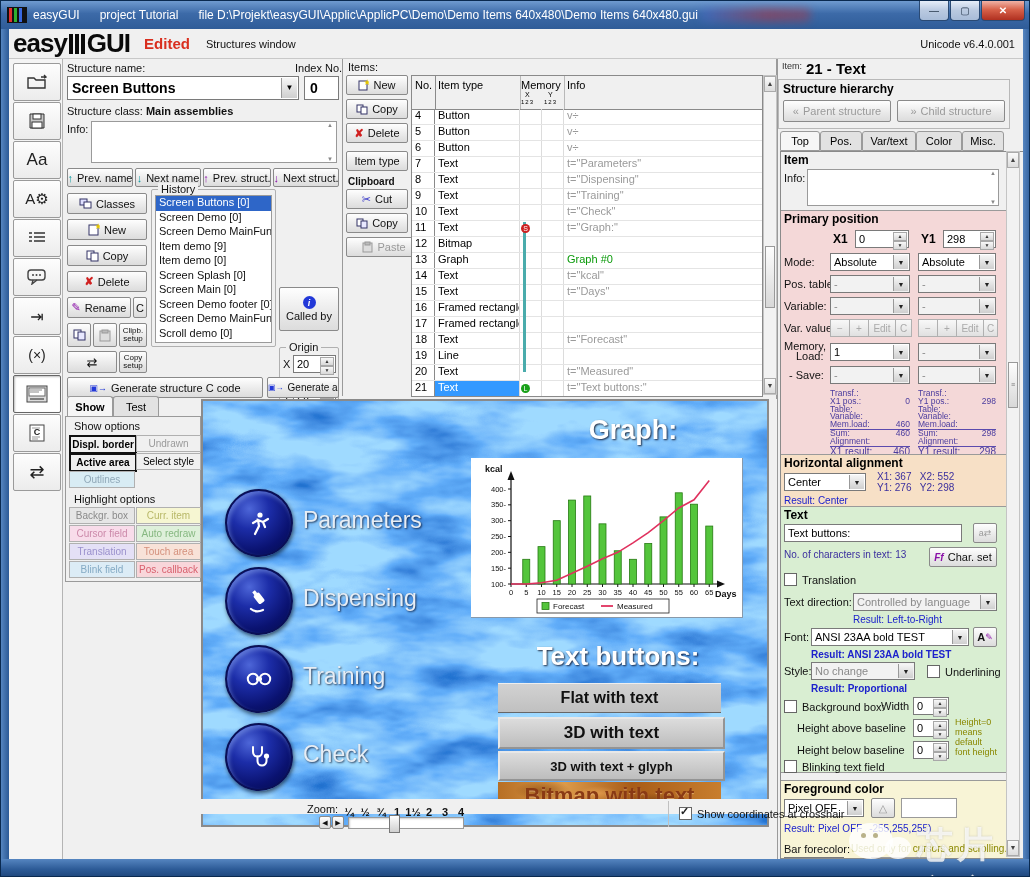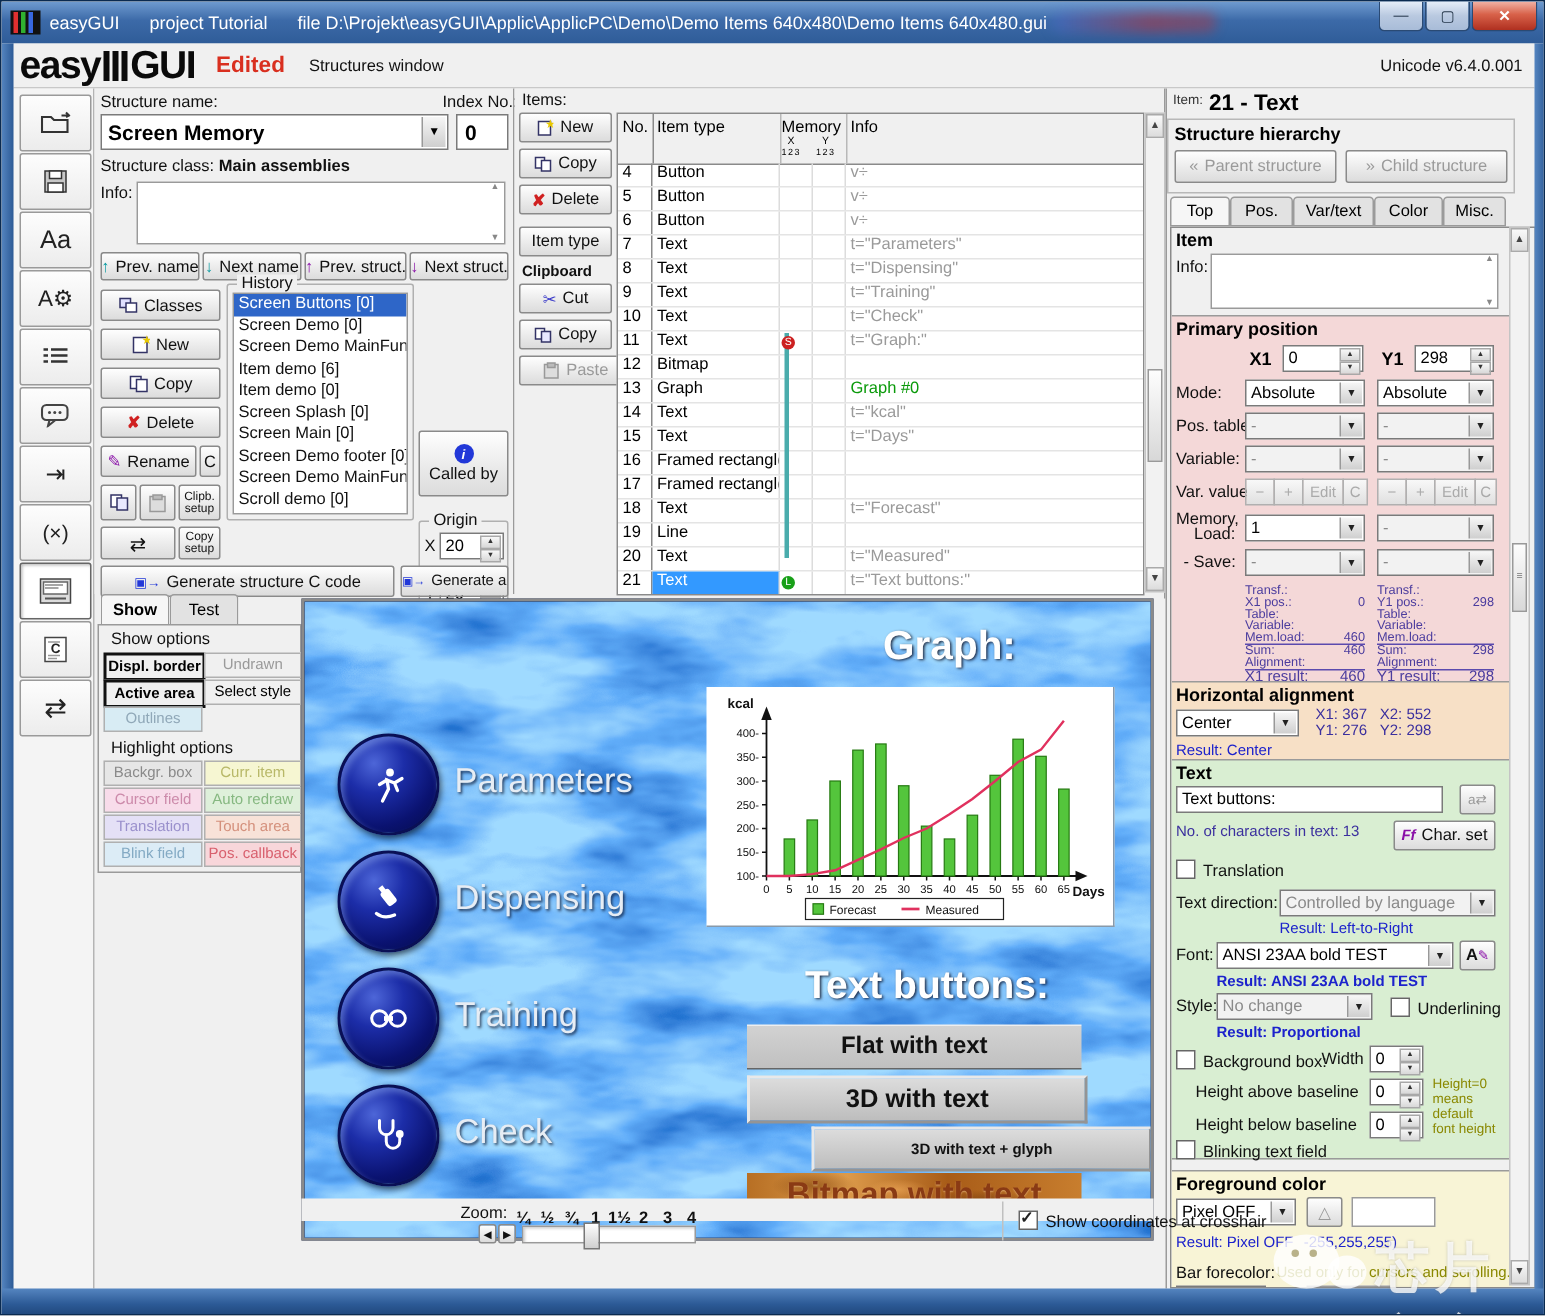--- a/index.html
+++ b/index.html
@@ -90,21 +90,21 @@
   .tl.sum,.tl.res{border-top:1px solid #5b4aae;}
   .vbtn{position:absolute;height:16px;background:linear-gradient(#f8f8f8,#e0e0e0);border:1px solid #b0b0b0;color:#aaa;font-size:10px;display:flex;align-items:center;justify-content:center;}
   
   .preview{left:200px;top:398px;width:568px;height:428px;border:2px solid #8a8a8a;background:#0a1a40;overflow:hidden;}
   .ptext{position:absolute;color:#fff;font-weight:bold;text-shadow:1px 1px 2px rgba(0,0,20,.8);}
   .rb{position:absolute;width:64px;height:64px;border-radius:50%;background:radial-gradient(circle at 35% 28%,#4d66d8 0%,#1c2da8 32%,#0a1270 68%,#040a46 100%);border:2px solid #0a1055;box-shadow:inset 2px 3px 4px rgba(160,190,255,.45), 1px 2px 4px rgba(0,0,0,.6);display:flex;align-items:center;justify-content:center;}
   .rb-label{position:absolute;color:#e7edf4;font-size:23px;text-shadow:1px 1px 2px rgba(0,0,20,.7);white-space:nowrap;}
   .tb{position:absolute;left:295px;width:223px;display:flex;align-items:center;justify-content:center;color:#111;}
   .tb-flat{background:linear-gradient(#d2d2d2,#c0c0c0);border-top:1px solid #eee;border-bottom:1px solid #666;font-size:16px;font-weight:bold;}
   .tb-3d{background:linear-gradient(#dcdcdc,#bdbdbd);border:2px outset #e8e8e8;font-size:17px;font-weight:bold;}
-  .tb-3dg{background:linear-gradient(#dcdcdc,#bdbdbd);border:2px outset #e8e8e8;font-size:10px;font-weight:bold;margin-left:43px;}
+  .tb-3dg{background:linear-gradient(#dcdcdc,#bdbdbd);border:2px outset #e8e8e8;font-size:13px;font-weight:bold;}
   .tb-bmp{background:
       radial-gradient(ellipse 40px 14px at 20% 30%,rgba(120,60,10,.55),transparent 70%),
       radial-gradient(ellipse 50px 12px at 70% 70%,rgba(90,40,5,.5),transparent 70%),
       radial-gradient(ellipse 30px 10px at 45% 40%,rgba(250,180,100,.5),transparent 70%),
       linear-gradient(90deg,#b76f24,#dc9a4a 30%,#a85c18 60%,#c87e2e);
       font-size:22px;font-weight:bold;color:#8a3a14;text-shadow:0 1px 1px rgba(255,220,170,.5);}
   .zoombar{left:200px;top:798px;width:568px;height:15px;background:#f0f0f0;}
   .zstep{display:inline-block;width:16px;text-align:center;font-size:11px;font-weight:bold;color:#111;}
   .groove{position:absolute;height:10px;border:1px solid #9a9a9a;background:#fff;box-shadow:inset 1px 1px 2px rgba(0,0,0,.2);}
   .thumb{position:absolute;width:9px;height:16px;background:linear-gradient(#fdfdfd,#d0d0d0);border:1px solid #777;}
@@ -207,21 +207,21 @@
       </div>
     <div class="toolbtn" style="top:394px;font-size:18px">
         <span>⇄</span>
       </div>
   </div>
 
   <div class="abs structure">
     <div class="abs lbl" style="left:4px;top:3px">Structure name:</div>
     <div class="abs lbl" style="left:232px;top:3px">Index No.:</div>
     <div class="abs" style="left:4px;top:17px;width:232px;height:24px;background:#fff;border:1px solid #7a7a7a;font-weight:bold;font-size:14px;padding:3px 4px">
-      <span>Screen Memory</span>
+      <span>Screen Buttons</span>
       <span class="abs" style="right:1px;top:1px;bottom:1px;width:16px;background:linear-gradient(#f6f6f6,#cfcfcf);border-left:1px solid #999;text-align:center;font-size:8px;line-height:20px;font-weight:normal">▼</span>
     </div>
     <div class="abs" style="left:241px;top:17px;width:35px;height:24px;background:#fff;border:1px solid #7a7a7a;font-weight:bold;font-size:14px;padding:3px 5px">0</div>
     <div class="abs lbl" style="left:4px;top:46px"><span>Structure class:</span> <b>Main assemblies</b></div>
     <div class="abs lbl" style="left:4px;top:64px">Info:</div>
     <div class="abs" style="left:28px;top:62px;width:246px;height:42px;background:#fff;border:1px solid #9a9a9a">
       <span class="abs" style="right:0;top:0;width:12px;font-size:6px;text-align:center;color:#888">▲</span>
       <span class="abs" style="right:0;bottom:0;width:12px;font-size:6px;text-align:center;color:#888">▼</span>
     </div>
     <div class="abs b" style="left:4px;top:109px;width:66px;height:19px">
@@ -292,21 +292,21 @@
     <div class="abs b" style="left:56px;top:292px;width:28px;height:22px;font-size:8px;line-height:8px">
         <span style="white-space:normal;text-align:center">Copy setup</span>
       </div>
 
     <div class="abs gb" style="left:88px;top:130px;width:125px;height:158px">
       <span class="lg">History</span>
       <div class="abs" style="left:3px;top:5px;right:3px;bottom:3px;background:#fff;border:1px solid #9a9a9a;overflow:hidden" id="hist">
           <div class="hist-item sel">Screen Buttons [0]</div>
           <div class="hist-item">Screen Demo [0]</div>
           <div class="hist-item">Screen Demo MainFunc</div>
-          <div class="hist-item">Item demo [6]</div>
+          <div class="hist-item">Item demo [9]</div>
           <div class="hist-item">Item demo [0]</div>
           <div class="hist-item">Screen Splash [0]</div>
           <div class="hist-item">Screen Main [0]</div>
           <div class="hist-item">Screen Demo footer [0]</div>
           <div class="hist-item">Screen Demo MainFunc</div>
           <div class="hist-item">Scroll demo [0]</div>
         </div>
     </div>
 
     <div class="abs gb" style="left:216px;top:130px;width:60px;height:76px">

